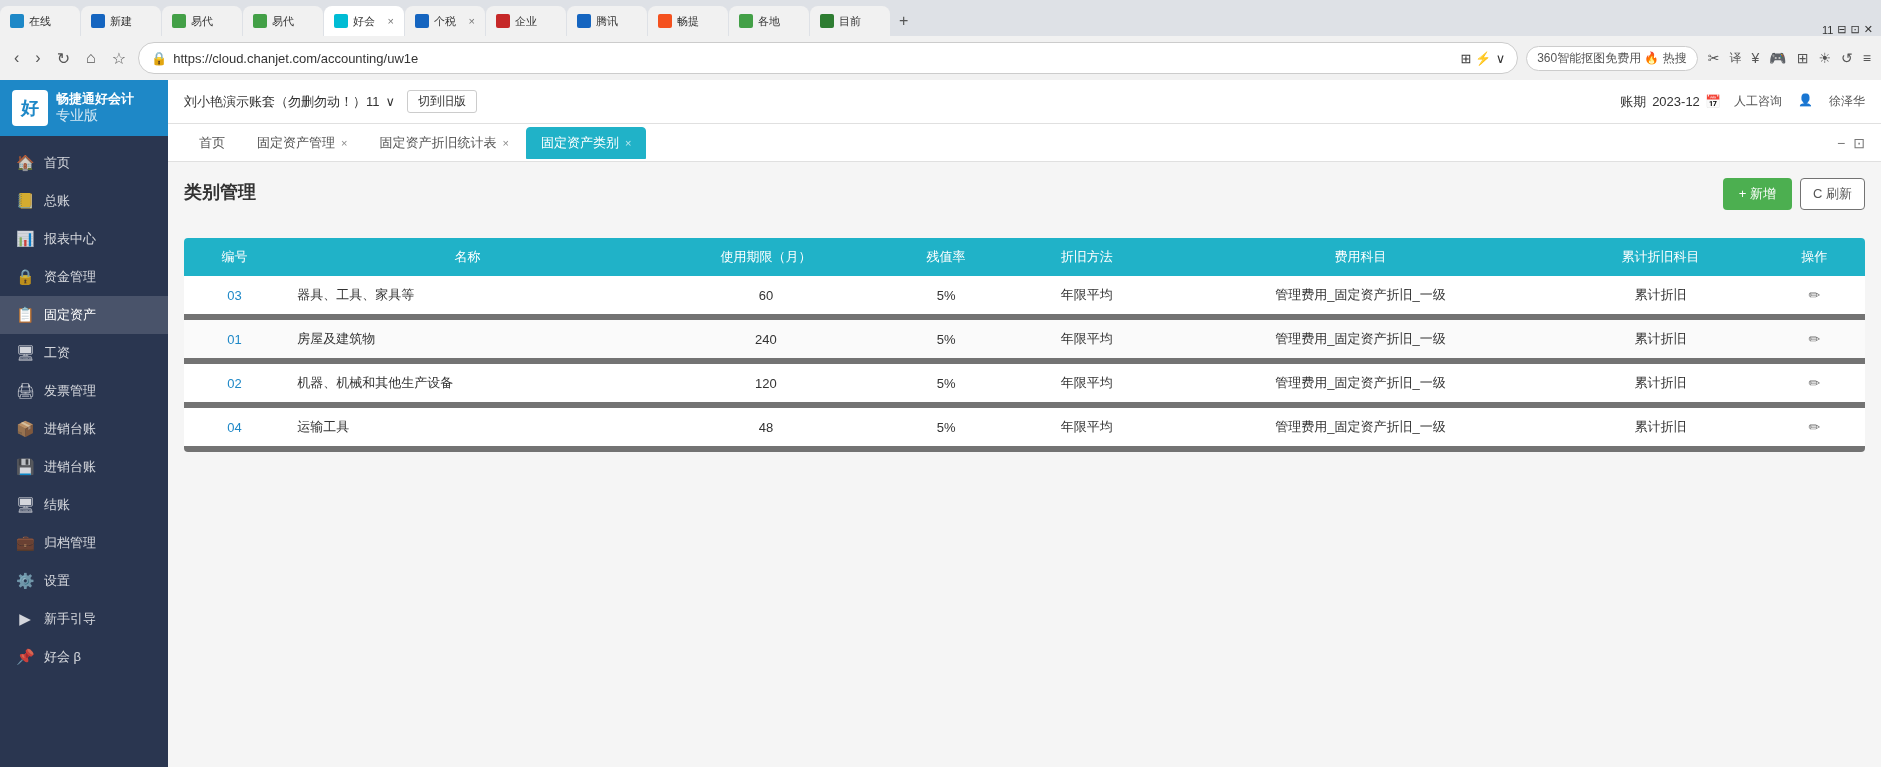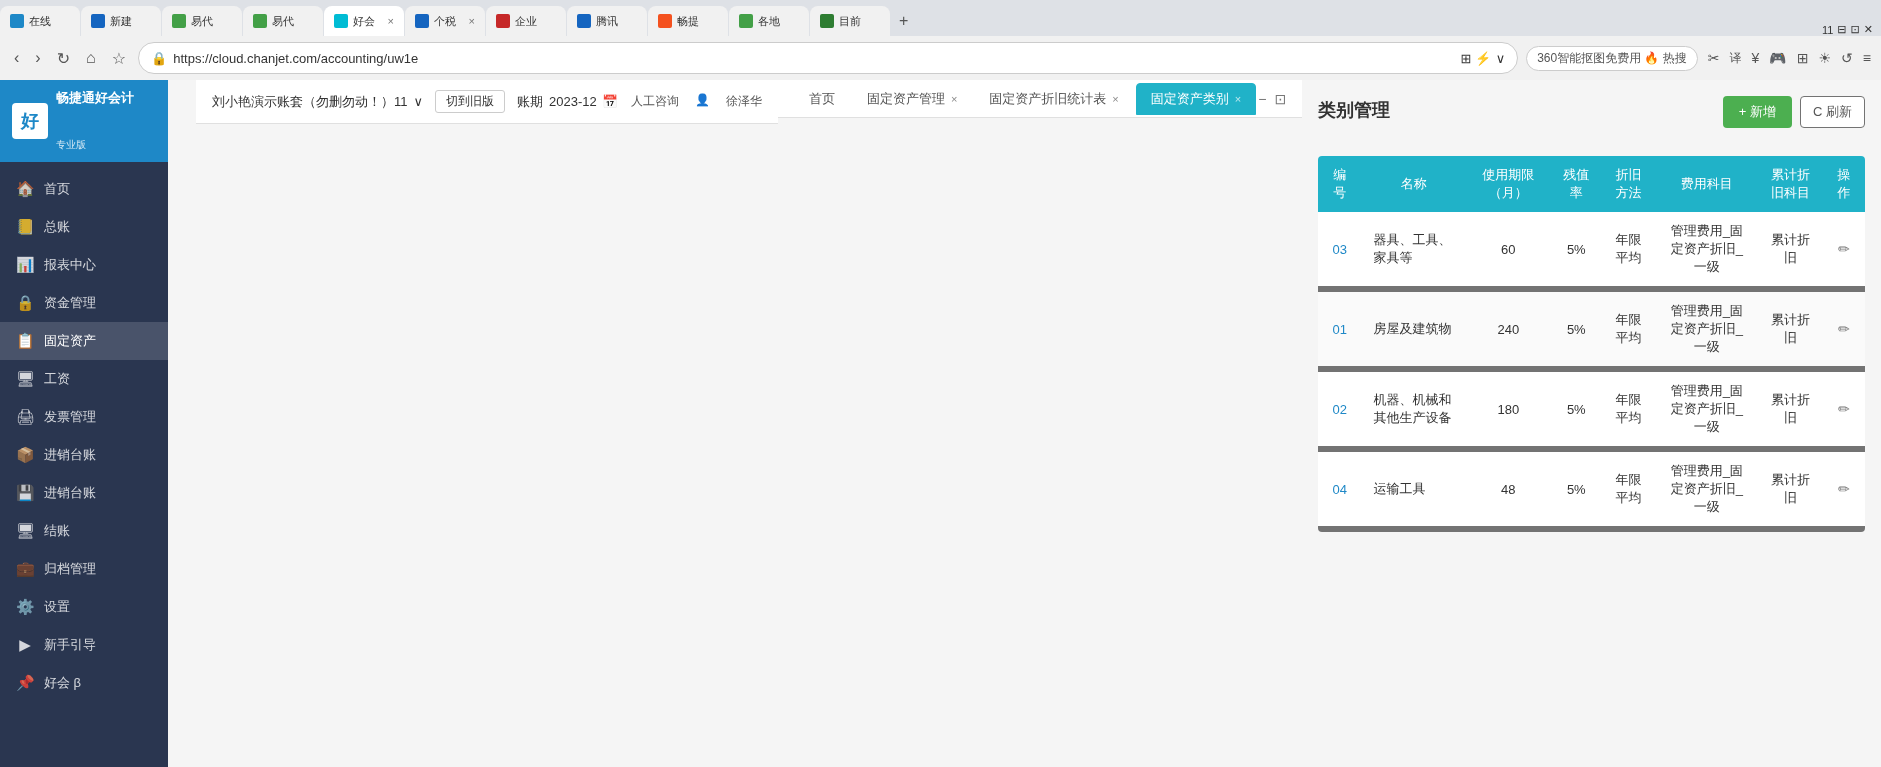--- a/index.html
+++ b/index.html
@@ -25,29 +25,29 @@
     .right-tools { display: flex; align-items: center; gap: 10px; font-size: 12px; color: #555; }
 
     
     .app-container { display: flex; height: calc(100vh - 80px); }
 
     
     .sidebar { width: 168px; background: #2a3650; display: flex; flex-direction: column; flex-shrink: 0; overflow-y: auto; }
     .sidebar-logo { background: #1e88c7; padding: 10px 12px; display: flex; align-items: center; gap: 8px; }
     .logo-icon { width: 36px; height: 36px; background: #fff; border-radius: 4px; display: flex; align-items: center; justify-content: center; }
     .logo-text { color: #fff; font-size: 13px; font-weight: bold; line-height: 1.3; }
-    .logo-sub { font-size: 10px; color: rgba(255,255,255,0.8); margin-top: 31px; }
+    .logo-sub { font-size: 14px; color: rgba(255,255,255,0.8); }
 
     .sidebar-nav { flex: 1; padding: 8px 0; }
     .nav-item { display: flex; align-items: center; gap: 10px; padding: 10px 16px; color: rgba(255,255,255,0.8); cursor: pointer; font-size: 13px; }
     .nav-item.active { background: rgba(255,255,255,0.15); color: #fff; }
     .nav-icon { font-size: 15px; width: 18px; text-align: center; }
 
     
-    .main-area { flex: 1; display: flex; background: #f5f5f5; overflow: hidden; padding-left: 28px; }
+    .main-area { flex: 1; display: flex; flex-direction: column; background: #f5f5f5; overflow: hidden; }
 
     
     .app-header { background: #fff; border-bottom: 1px solid #e0e0e0; padding: 0 16px; height: 44px; display: flex; align-items: center; gap: 12px; }
     .company-selector { display: flex; align-items: center; gap: 6px; font-size: 13px; color: #333; }
     .period-selector { display: flex; align-items: center; gap: 6px; font-size: 13px; color: #333; margin-left: auto; }
     .switch-btn { border: 1px solid #ccc; border-radius: 3px; padding: 2px 10px; font-size: 12px; cursor: pointer; color: #333; background: #fff; }
     .header-right { display: flex; align-items: flex-start; gap: 16px; font-size: 12px; color: #555; }
 
     
     .content-tabs { background: #fff; border-bottom: 1px solid #e0e0e0; display: flex; align-items: center; padding: 0 16px; height: 38px; gap: 2px; }
@@ -317,21 +317,21 @@
               <td>240</td>
               <td>5%</td>
               <td>年限平均</td>
               <td>管理费用_固定资产折旧_一级</td>
               <td>累计折旧</td>
               <td><span class="edit-icon">✏</span></td>
             </tr>
             <tr style="background: rgb(255, 255, 255);">
               <td class="code">02</td>
               <td class="name">机器、机械和其他生产设备</td>
-              <td>180</td>
+              <td>120</td>
               <td>5%</td>
               <td>年限平均</td>
               <td>管理费用_固定资产折旧_一级</td>
               <td>累计折旧</td>
               <td><span class="edit-icon">✏</span></td>
             </tr>
             <tr style="background: rgb(255, 255, 255);">
               <td class="code">04</td>
               <td class="name">运输工具</td>
               <td>48</td>

